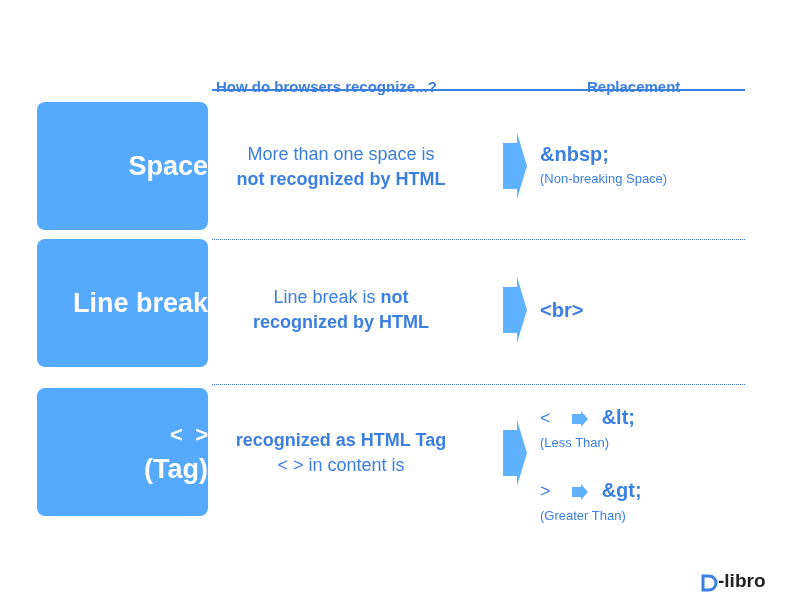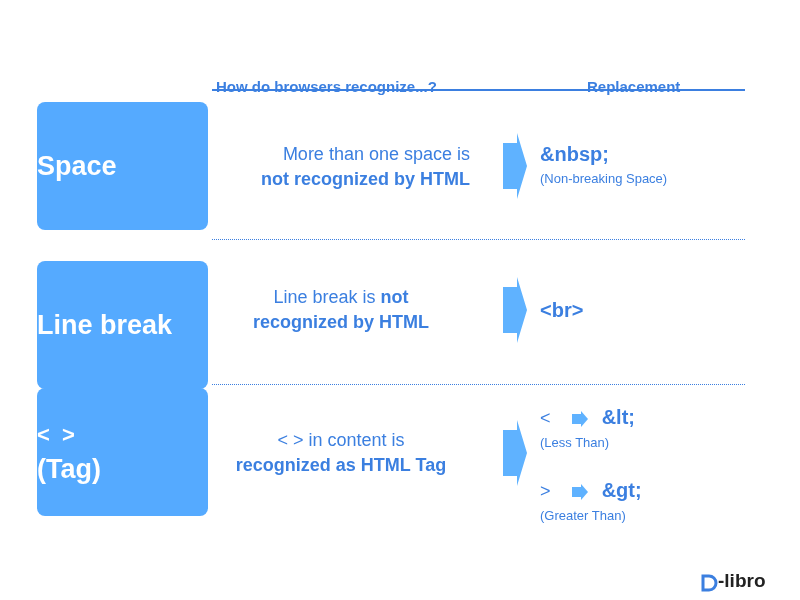--- a/index.html
+++ b/index.html
@@ -1,74 +1,74 @@
 <!DOCTYPE html>
 <html><head>
 <meta charset="utf-8">
 <style>
   html,body{margin:0;padding:0;}
   body{width:800px;height:600px;background:#ffffff;position:relative;overflow:hidden;font-family:"Liberation Sans",sans-serif;color:#3b7fe0;}
   .hdr{position:absolute;top:66px;font-weight:bold;font-size:15px;color:#3b7fe0;margin-top:12px;}
   .hdr-line{position:absolute;left:212px;top:89px;width:533px;height:1.5px;background:#3b7fe0;}
-  .box{position:absolute;left:37px;width:171px;height:128px;background:#55aaff;border-radius:8px;display:flex;flex-direction:column;align-items:flex-start;justify-content:center;color:#fff;font-weight:bold;font-size:27px;line-height:34px;text-align:center;}
+  .box{position:absolute;left:37px;width:171px;height:128px;background:#55aaff;border-radius:8px;display:flex;flex-direction:column;align-items:flex-end;justify-content:center;color:#fff;font-weight:bold;font-size:27px;line-height:34px;text-align:center;}
   .desc{position:absolute;left:212px;width:258px;text-align:center;font-size:18px;line-height:25px;color:#3b7fe0;}
   .desc b{font-weight:bold;}
   .arrow{position:absolute;left:503px;width:24px;height:66px;}
   .repl{position:absolute;left:540px;width:220px;text-align:left;color:#3b7fe0;}
   .repl .code{font-weight:bold;font-size:20px;line-height:26px;}
   .repl .sub{font-size:13px;line-height:24px;}
   .sep{position:absolute;left:212px;width:533px;border-top:1.5px dotted #3b7fe0;}
   .mini{display:inline-block;width:16px;height:16px;vertical-align:middle;margin:0 8px 0 16px;}
   .logo{position:absolute;left:700px;top:570px;font-weight:bold;font-size:19px;color:#222;display:flex;align-items:flex-end;}
 </style>
 </head>
 <body>
 
 <div class="hdr" style="left:216px;">How do browsers recognize...?</div>
 <div class="hdr" style="left:587px;">Replacement</div>
 <div class="hdr-line"></div>
 
 <div class="box" style="top:102px;">
   <span>Space</span>
 </div>
-<div class="desc" style="top:142px;text-align:right;">
+<div class="desc" style="top:142px;">
   <div>More than one space is</div>
   <div><b>not recognized by HTML</b></div>
 </div>
 <svg class="arrow" style="top:133px;" viewBox="0 0 24 66">
   <polygon points="0,10 14,10 14,0 24,33 14,66 14,56 0,56" fill="#5fb2ff"></polygon>
 </svg>
 <div class="repl" style="top:141px;">
   <div class="code">&amp;nbsp;</div>
   <div class="sub">(Non-breaking Space)</div>
 </div>
 <div class="sep" style="top:239px;"></div>
 
-<div class="box" style="top:261px;">
+<div class="box" style="top:239px;">
   <span>Line break</span>
 </div>
 <div class="desc" style="top:285px;">
   <div><span>Line break is </span><b>not</b></div>
   <div><b>recognized by HTML</b></div>
 </div>
 <svg class="arrow" style="top:277px;" viewBox="0 0 24 66">
   <polygon points="0,10 14,10 14,0 24,33 14,66 14,56 0,56" fill="#5fb2ff"></polygon>
 </svg>
 <div class="repl" style="top:297px;">
   <div class="code">&lt;br&gt;</div>
 </div>
 <div class="sep" style="top:384px;"></div>
 
 <div class="box" style="top:388px;">
   <span style="font-size:22px;white-space:pre;">&lt;  &gt;</span>
   <span>(Tag)</span>
 </div>
 <div class="desc" style="top:428px;">
+  <div><b>recognized as HTML Tag</b></div>
   <div>&lt; &gt; in content is</div>
-  <div><b>recognized as HTML Tag</b></div>
 </div>
 <svg class="arrow" style="top:420px;" viewBox="0 0 24 66">
   <polygon points="0,10 14,10 14,0 24,33 14,66 14,56 0,56" fill="#5fb2ff"></polygon>
 </svg>
 <div class="repl" style="top:404px;">
   <div class="code">
     <span style="font-weight:normal;font-size:18px;">&lt;</span>
     <svg class="mini" viewBox="0 0 16 16">
         <polygon points="0,3 9,3 9,0 16,8 9,16 9,13 0,13" fill="#5fb2ff"></polygon>
       </svg>

